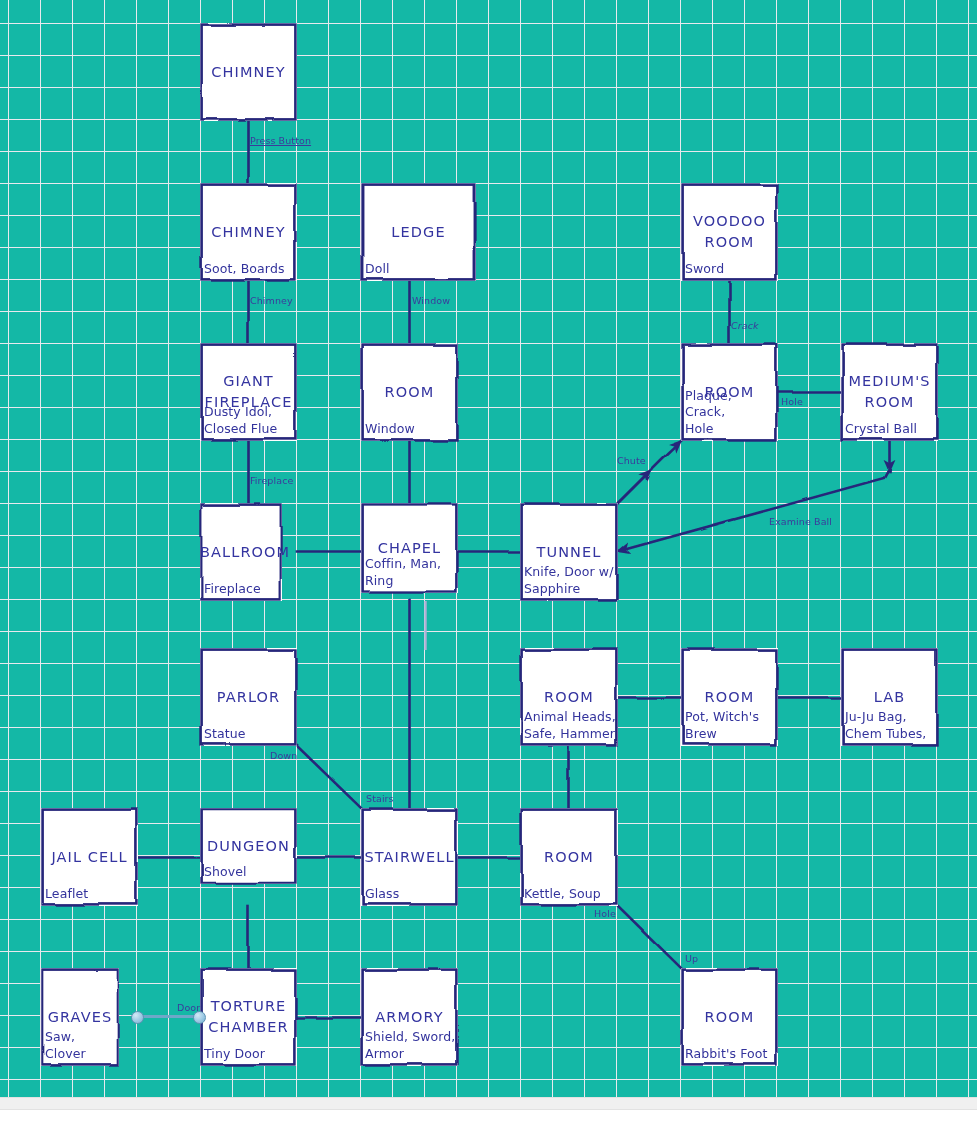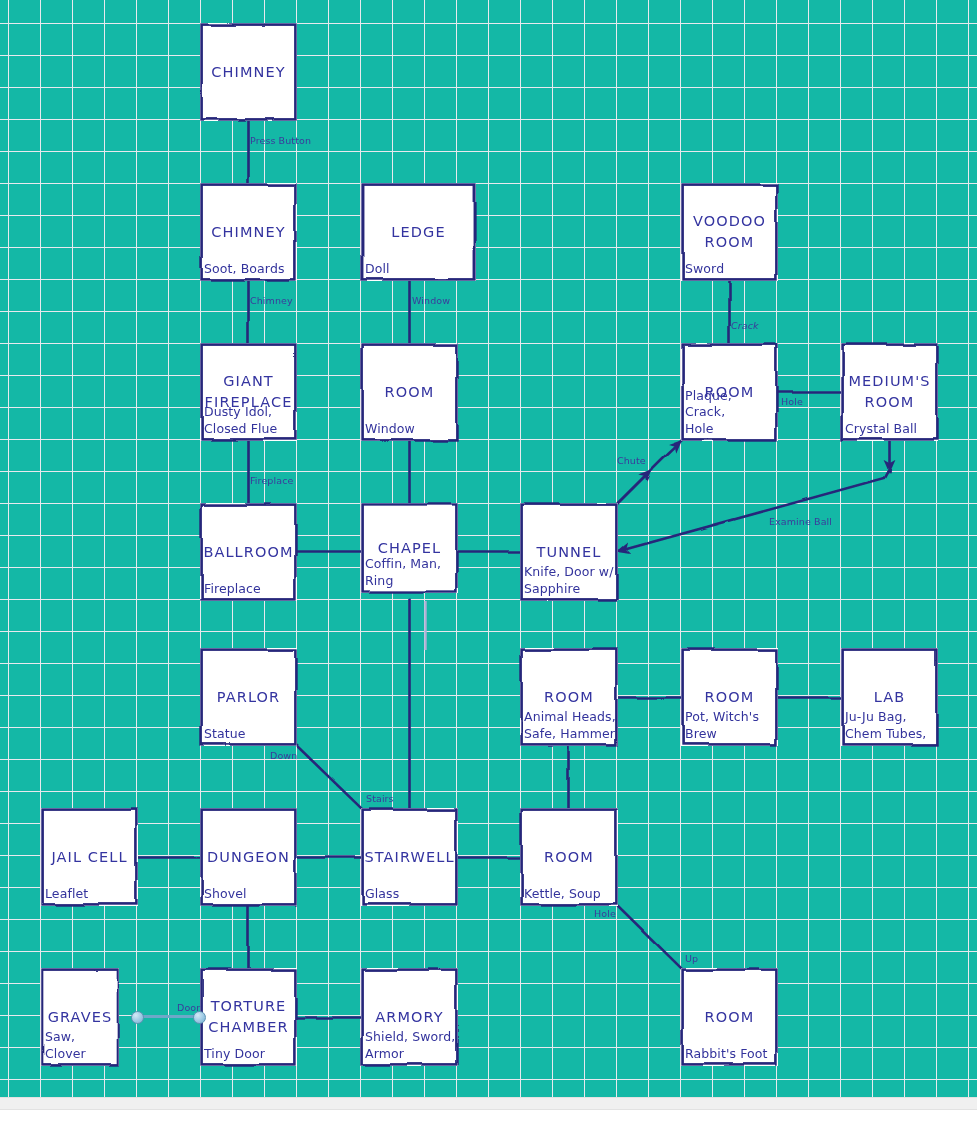--- a/index.html
+++ b/index.html
@@ -269,21 +269,21 @@
             </filter>
           </defs>
           <rect x="1.6" y="1.6" width="93.8" height="94.8" fill="#ffffff" stroke="#26267a" stroke-width="2.6" filter="url(#rgh7)"></rect>
         </svg>
         <div class="body">
           <div class="n-title">MEDIUM'S
 ROOM</div>
           <div class="n-items">Crystal Ball</div>
         </div>
       </div>
-      <div class="node" style="left: 200px; top: 503px; width: 97px; height: 98px;">
+      <div class="node" style="left: 200px; top: 503px; width: 82px; height: 98px;">
         <svg class="wobble" viewBox="0 0 97 98" preserveAspectRatio="none">
           <defs>
             <filter id="rgh8" x="-10%" y="-10%" width="120%" height="120%">
               <feTurbulence type="fractalNoise" baseFrequency="0.018" numOctaves="2" seed="59" result="t"></feTurbulence>
               <feDisplacementMap in="SourceGraphic" in2="t" scale="4.4" xChannelSelector="R" yChannelSelector="G"></feDisplacementMap>
             </filter>
           </defs>
           <rect x="1.6" y="1.6" width="93.8" height="94.8" fill="#ffffff" stroke="#26267a" stroke-width="2.6" filter="url(#rgh8)"></rect>
         </svg>
         <div class="body">
@@ -393,21 +393,21 @@
               <feDisplacementMap in="SourceGraphic" in2="t" scale="4.4" xChannelSelector="R" yChannelSelector="G"></feDisplacementMap>
             </filter>
           </defs>
           <rect x="1.6" y="1.6" width="93.8" height="94.8" fill="#ffffff" stroke="#26267a" stroke-width="2.6" filter="url(#rgh15)"></rect>
         </svg>
         <div class="body">
           <div class="n-title">JAIL CELL</div>
           <div class="n-items">Leaflet</div>
         </div>
       </div>
-      <div class="node" style="left: 200px; top: 808px; width: 97px; height: 98px;">
+      <div class="node" style="left: 200px; top: 808px; width: 97px; height: 76px;">
         <svg class="wobble" viewBox="0 0 97 98" preserveAspectRatio="none">
           <defs>
             <filter id="rgh16" x="-10%" y="-10%" width="120%" height="120%">
               <feTurbulence type="fractalNoise" baseFrequency="0.018" numOctaves="2" seed="115" result="t"></feTurbulence>
               <feDisplacementMap in="SourceGraphic" in2="t" scale="4.4" xChannelSelector="R" yChannelSelector="G"></feDisplacementMap>
             </filter>
           </defs>
           <rect x="1.6" y="1.6" width="93.8" height="94.8" fill="#ffffff" stroke="#26267a" stroke-width="2.6" filter="url(#rgh16)"></rect>
         </svg>
         <div class="body">
@@ -503,21 +503,21 @@
           <rect x="1.6" y="1.6" width="93.8" height="94.8" fill="#ffffff" stroke="#26267a" stroke-width="2.6" filter="url(#rgh22)"></rect>
         </svg>
         <div class="body">
           <div class="n-title">ROOM</div>
           <div class="n-items">Rabbit's Foot</div>
         </div>
       </div>
     </div>
 
   <div id="edge-labels">
-      <div class="edge-label" style="left: 250px; top: 135px;">Press Button</div>
+      <div class="edge-label" style="left: 250px; top: 135px; text-decoration: underline;">Press Button</div>
       <div class="edge-label" style="left: 250px; top: 295px;">Chimney</div>
       <div class="edge-label" style="left: 412px; top: 295px;">Window</div>
       <div class="edge-label" style="left: 731px; top: 320px; font-style: italic;">Crack</div>
       <div class="edge-label" style="left: 781px; top: 396px;">Hole</div>
       <div class="edge-label" style="left: 250px; top: 475px;">Fireplace</div>
       <div class="edge-label" style="left: 617px; top: 455px;">Chute</div>
       <div class="edge-label" style="left: 769px; top: 516px;">Examine Ball</div>
       <div class="edge-label" style="left: 270px; top: 750px;">Down</div>
       <div class="edge-label" style="left: 366px; top: 793px;">Stairs</div>
       <div class="edge-label" style="left: 594px; top: 908px;">Hole</div>

